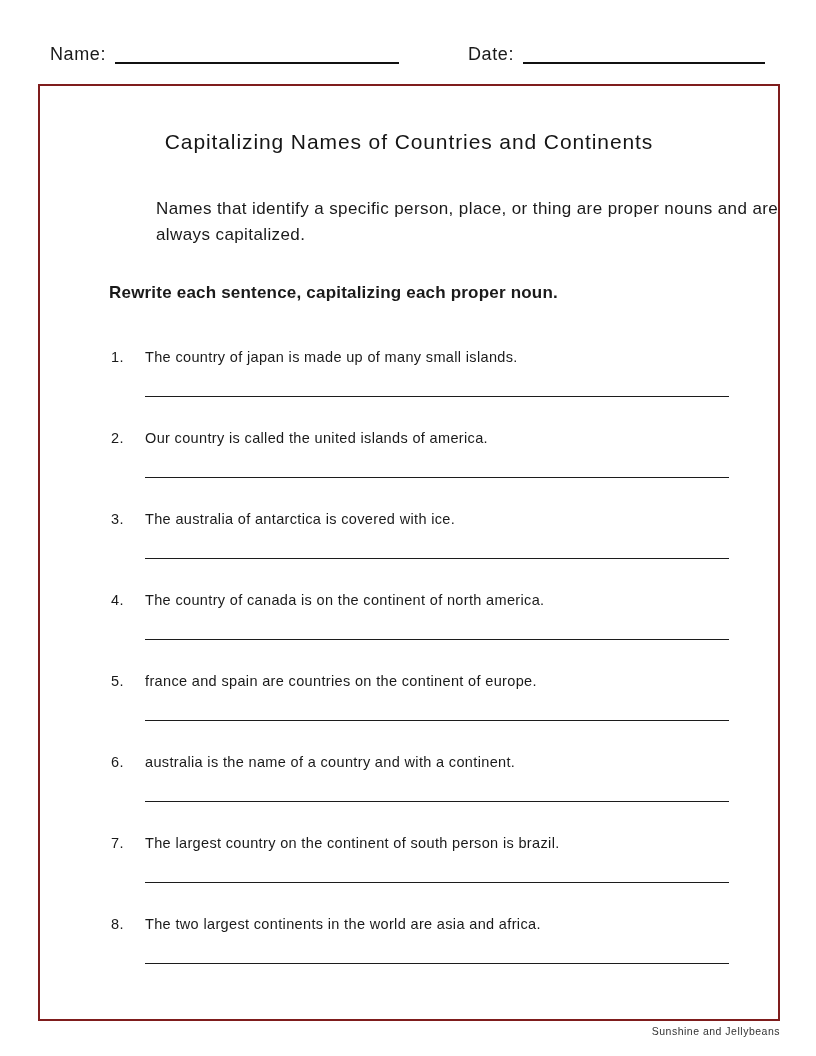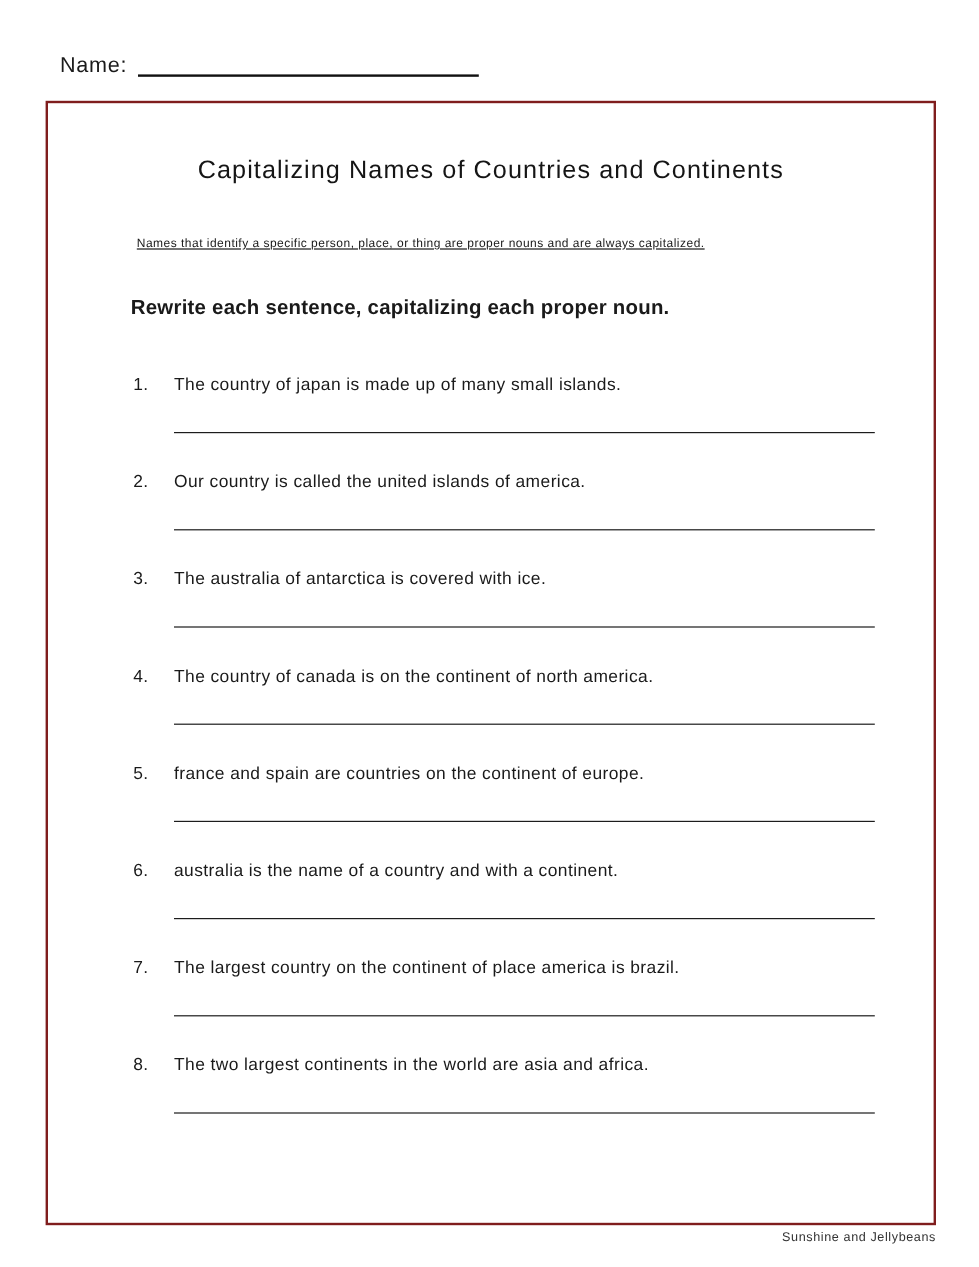--- a/index.html
+++ b/index.html
@@ -36,25 +36,24 @@
     background: #ffffff;
   }
   .title {
     margin: 44px 10px 0 10px;
     text-align: center;
     font-size: 21px; font-weight: 400;
     letter-spacing: 0.9px;
     color: #151515;
   }
   .intro {
-    margin: 42px 0 0 74px;
+    margin: 42px 0 0 116px;
     width: 632px;
-    font-size: 10px; letter-spacing: 0.4px;
+    font-size: 17px; letter-spacing: 0.4px;
     line-height: 1.5;
-    text-decoration: underline;
   }
   .instructions {
     margin: 36px 0 0 69px;
     font-size: 17px; font-weight: 700; letter-spacing: 0.2px;
   }
 
   
   .items { margin: 46px 0 0 71px; width: 625px; }
   .item { margin: 0; }
   .sentence-row { display: flex; font-size: 14.5px; letter-spacing: 0.35px; }
@@ -74,20 +73,24 @@
 </style>
 </head>
 <body>
 
 <div class="page">
 
   <div class="header-row">
     <div class="field">
       <span class="label">Name:</span>
       <span class="fill-line name-line"></span>
+    </div>
+    <div class="field">
+      <span class="label">Date:</span>
+      <span class="fill-line date-line"></span>
     </div>
   </div>
 
   <div class="box">
     <div class="title">Capitalizing Names of Countries and Continents</div>
     <div class="intro">Names that identify a specific person, place, or thing are proper nouns and are always capitalized.</div>
     <div class="instructions">Rewrite each sentence, capitalizing each proper noun.</div>
     <div class="items">
         <div class="item">
           <div class="sentence-row">
@@ -127,21 +130,21 @@
         <div class="item">
           <div class="sentence-row">
             <span class="num">6.</span>
             <span class="sentence">australia is the name of a country and with a continent.</span>
           </div>
           <div class="answer-line"></div>
         </div>
         <div class="item">
           <div class="sentence-row">
             <span class="num">7.</span>
-            <span class="sentence">The largest country on the continent of place america is brazil.</span>
+            <span class="sentence">The largest country on the continent of south person is brazil.</span>
           </div>
           <div class="answer-line"></div>
         </div>
         <div class="item">
           <div class="sentence-row">
             <span class="num">8.</span>
             <span class="sentence">The two largest continents in the world are asia and africa.</span>
           </div>
           <div class="answer-line"></div>
         </div>

